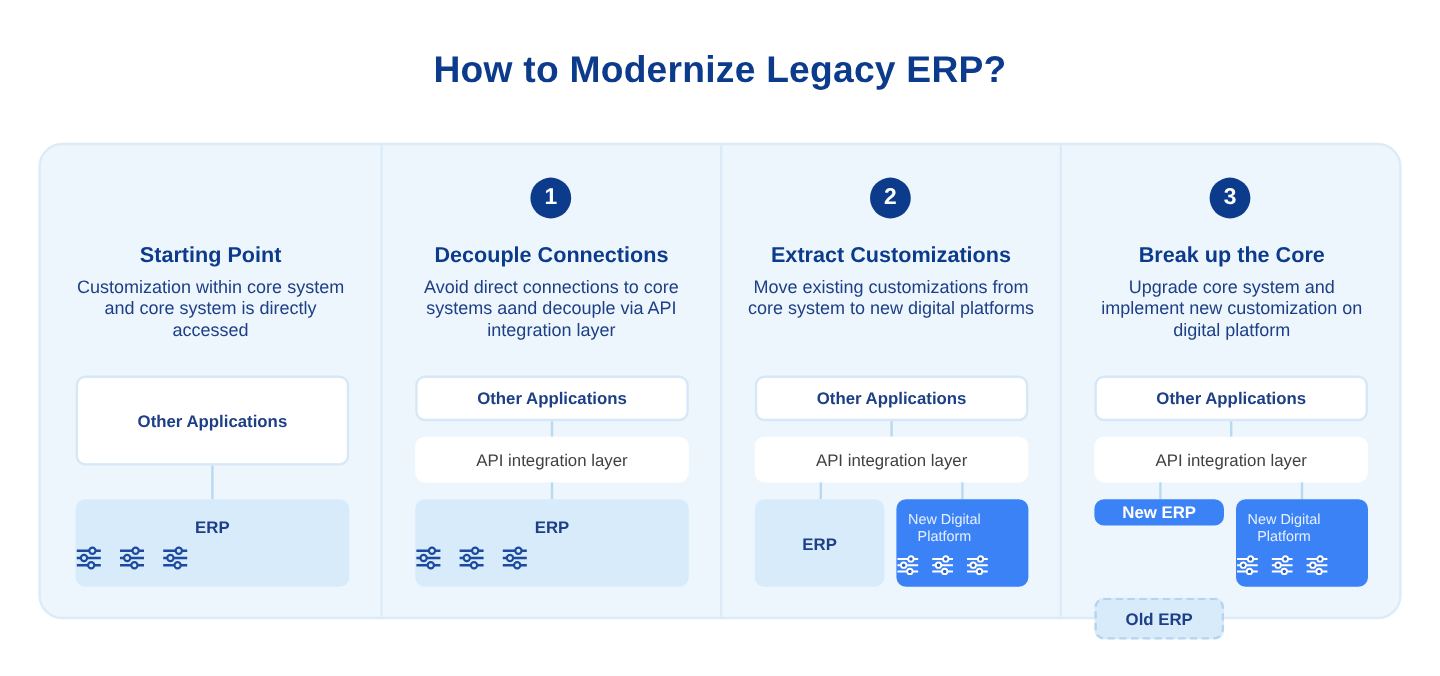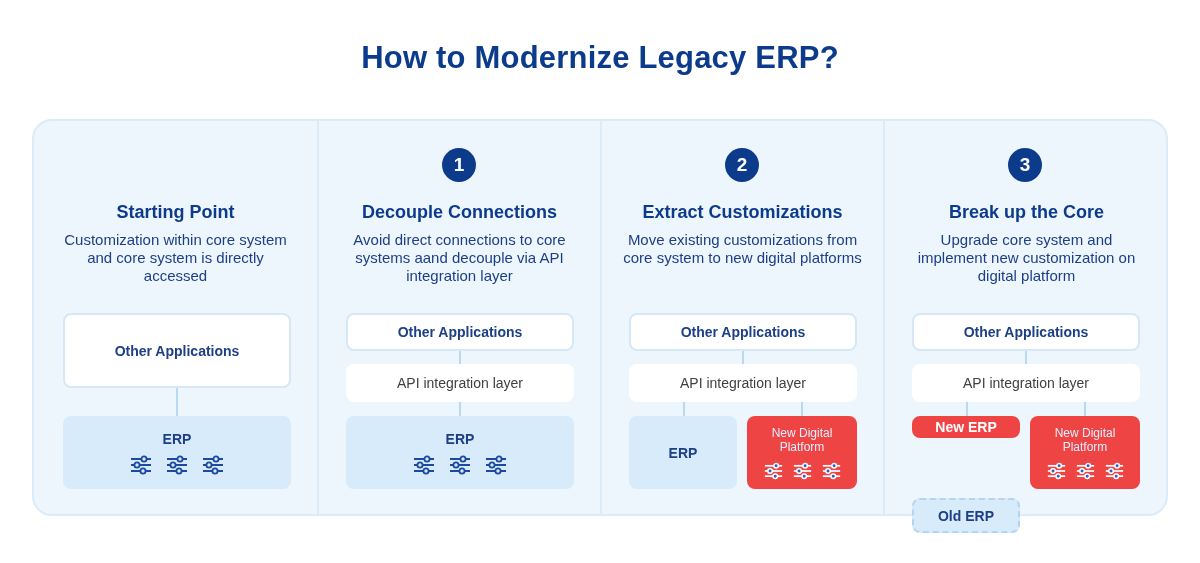--- a/index.html
+++ b/index.html
@@ -32,30 +32,30 @@
       position: absolute; top: 81px; left: 0; width: 100%; text-align: center;
       font-size: 18px; font-weight: 700; color: #0d3b8c;
     }
     .col-desc {
       position: absolute; top: 110px; left: 20px; right: 20px; text-align: center;
       font-size: 15px; line-height: 18px; color: #1d3f86;
     }
 
     .box {
       position: absolute; border-radius: 8px; display: flex; flex-direction: column;
-      align-items: center; justify-content: center; text-align: center;
+      justify-content: center; text-align: center;
     }
     .box-white {
       background: #ffffff; border: 2px solid #d6e8f7;
     }
     .box-light {
       background: #d7ebfb; border: 0;
     }
     .box-dark {
-      background: #ef4444; border: 0; color: #ffffff;
+      background: #3b82f6; border: 0; color: #ffffff;
     }
     .box-dashed {
       background: #d7ebfb; border: 2px dashed #b5d4ef; margin-top: 44px;
     }
     .lbl-bold { font-size: 14px; font-weight: 700; color: #1d3f86; }
     .lbl-reg { font-size: 14px; color: #404040; }
     .lbl-white-bold { font-size: 14px; font-weight: 700; color: #ffffff; }
     .lbl-white-small { font-size: 12px; line-height: 14px; color: #e6efff; }
 
     .connector { position: absolute; width: 2px; background: #b9d9f1; }

